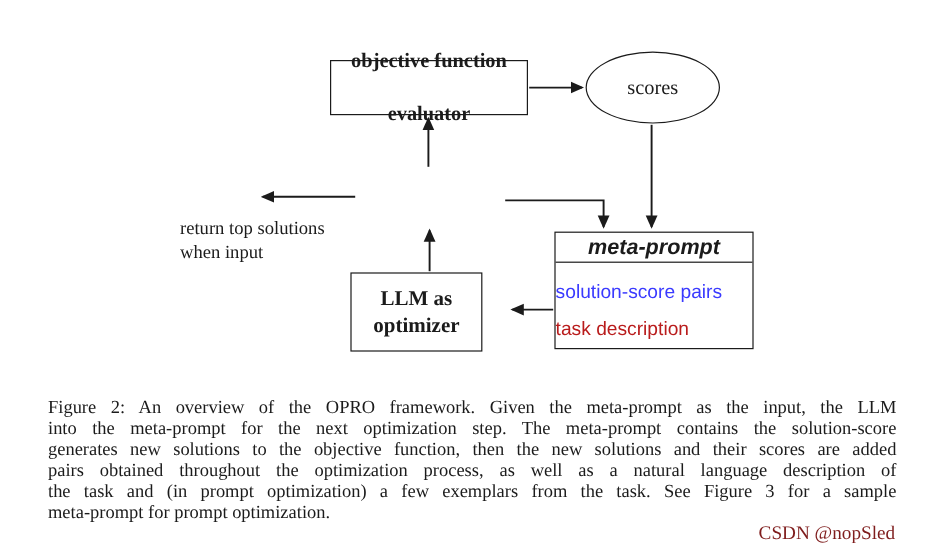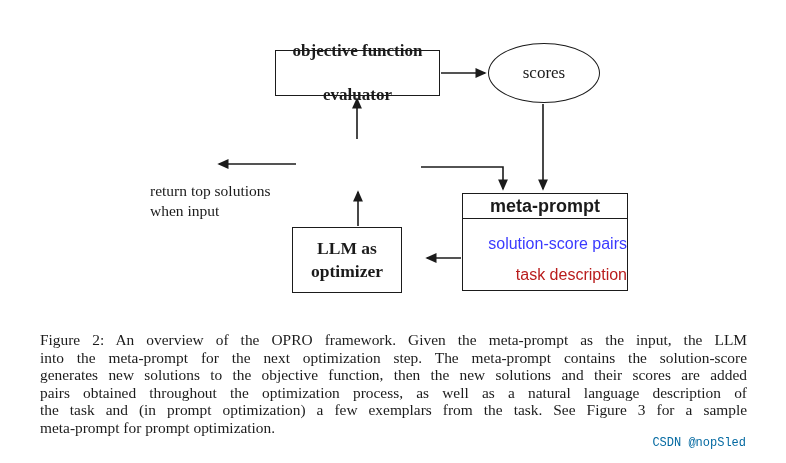--- a/index.html
+++ b/index.html
@@ -41,43 +41,43 @@
     font-weight: bold; font-size: 17.5px; line-height: 23px; }
 
   #box-meta { left: 462px; top: 193px; width: 166px; height: 98px;
     border: 1.6px solid #1b1b1b; position: absolute; box-sizing: border-box;
     background: #ffffff; }
   #meta-header {
     position: absolute; left: 0; right: 0; top: 0; height: 24px;
     border-bottom: 1.6px solid #1b1b1b;
     display: flex; align-items: center; justify-content: center;
     font-family: "Liberation Sans", sans-serif;
-    font-weight: bold; font-size: 18px;
+    font-weight: bold; font-size: 18px; font-style: italic;
   }
   .meta-line {
-    position: absolute; left: 0; right: 0; text-align: right;
+    position: absolute; left: 0; right: 0; text-align: left;
     font-family: "Liberation Sans", sans-serif; font-size: 16px;
   }
   #meta-line-blue { top: 41px; color: #3a3aff; }
   #meta-line-red  { top: 72px; color: #b91c1c; }
 
   #return-label {
     position: absolute; left: 150px; top: 181px; width: 146px;
     font-size: 15.5px; line-height: 20px;
   }
 
   #caption { position: absolute; left: 40px; top: 331px; width: 707px;
     font-size: 15.4px; line-height: 17.6px; }
   .cap-line { text-align: justify; text-align-last: justify; white-space: normal; }
   .cap-line.last { text-align-last: left; }
 
   #watermark {
     position: absolute; right: 40px; top: 436px;
-    font-family: Liberation Mono, monospace;
-    font-size: 12px; color: #0369a1;
+    font-family: Liberation Serif, serif;
+    font-size: 16px; color: #7f1d1d;
   }
 </style>
 </head>
 <body>
 
 <div id="stage">
 
   <svg id="arrows" viewBox="0 0 786 463" xmlns="http://www.w3.org/2000/svg">
     <defs>
       <marker id="ah" viewBox="0 0 10 10" refX="8.5" refY="5" markerWidth="7" markerHeight="7" orient="auto-start-reverse">

